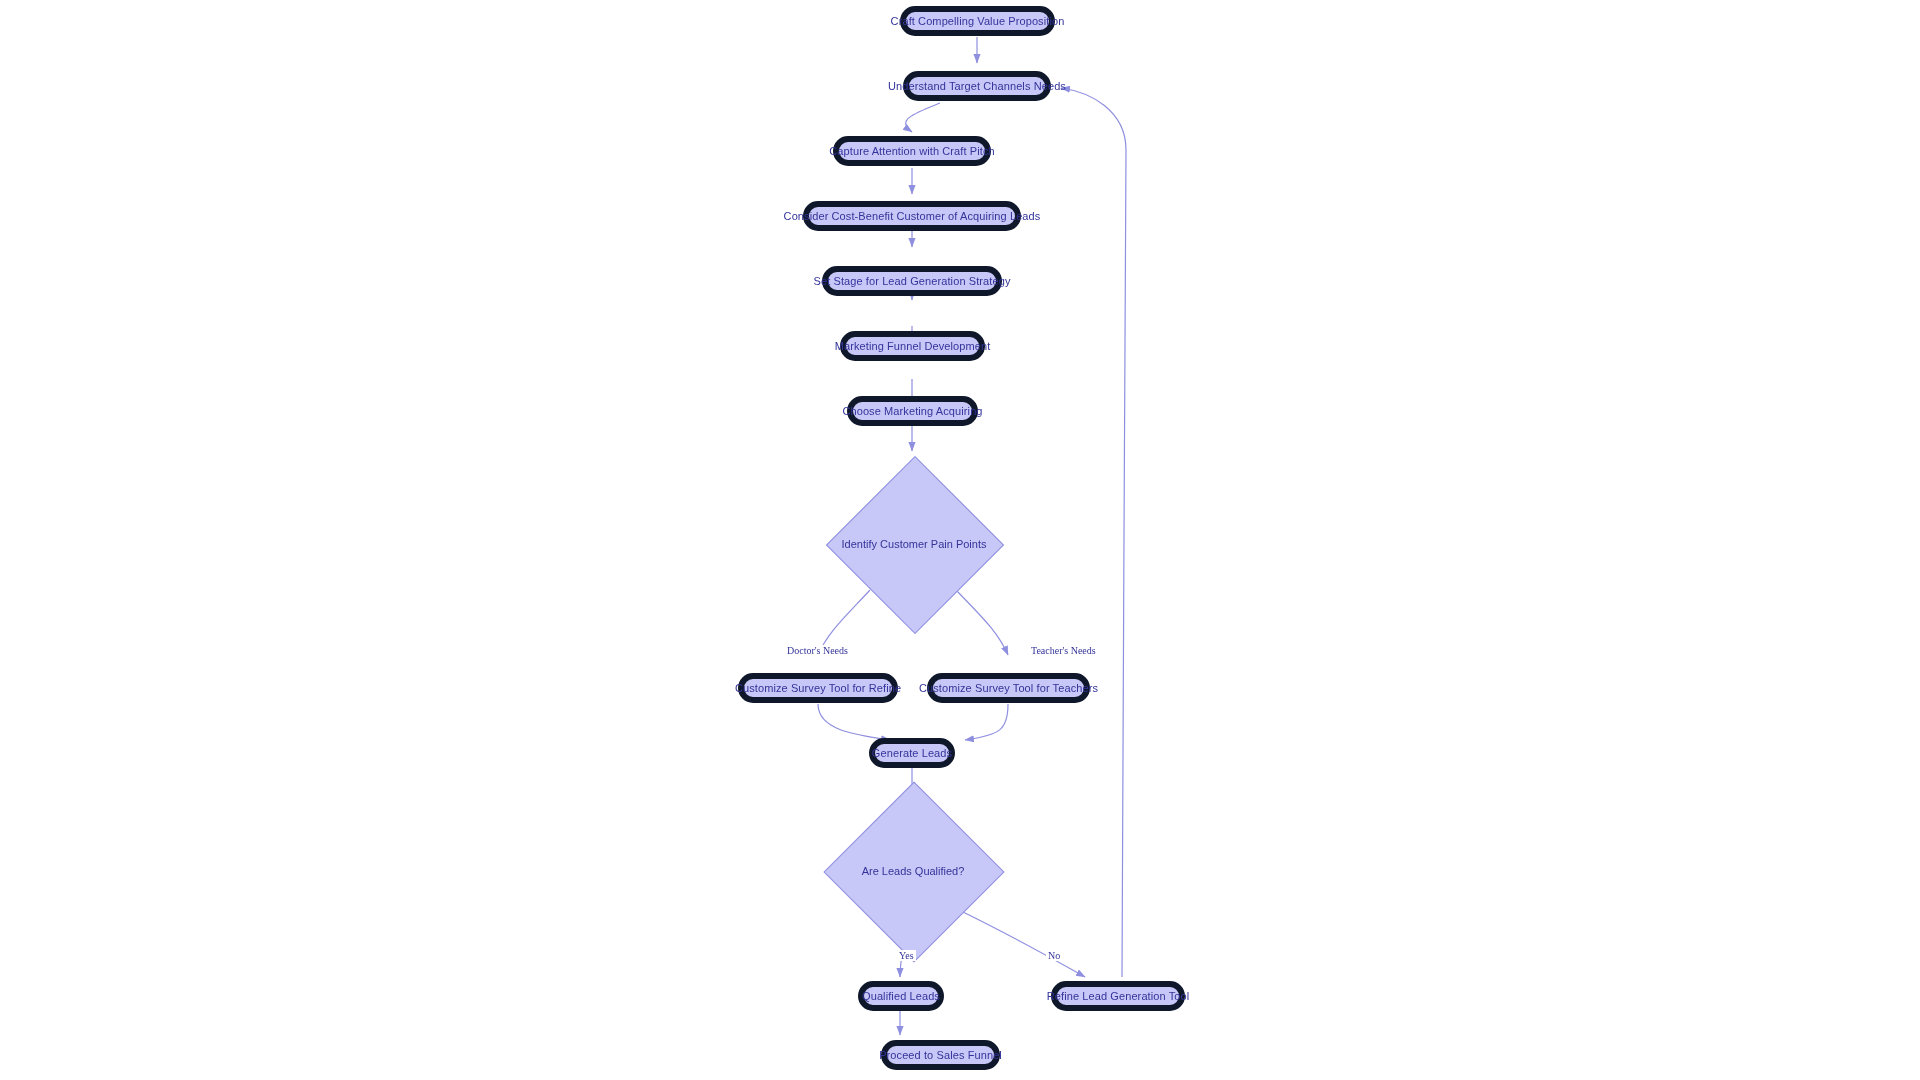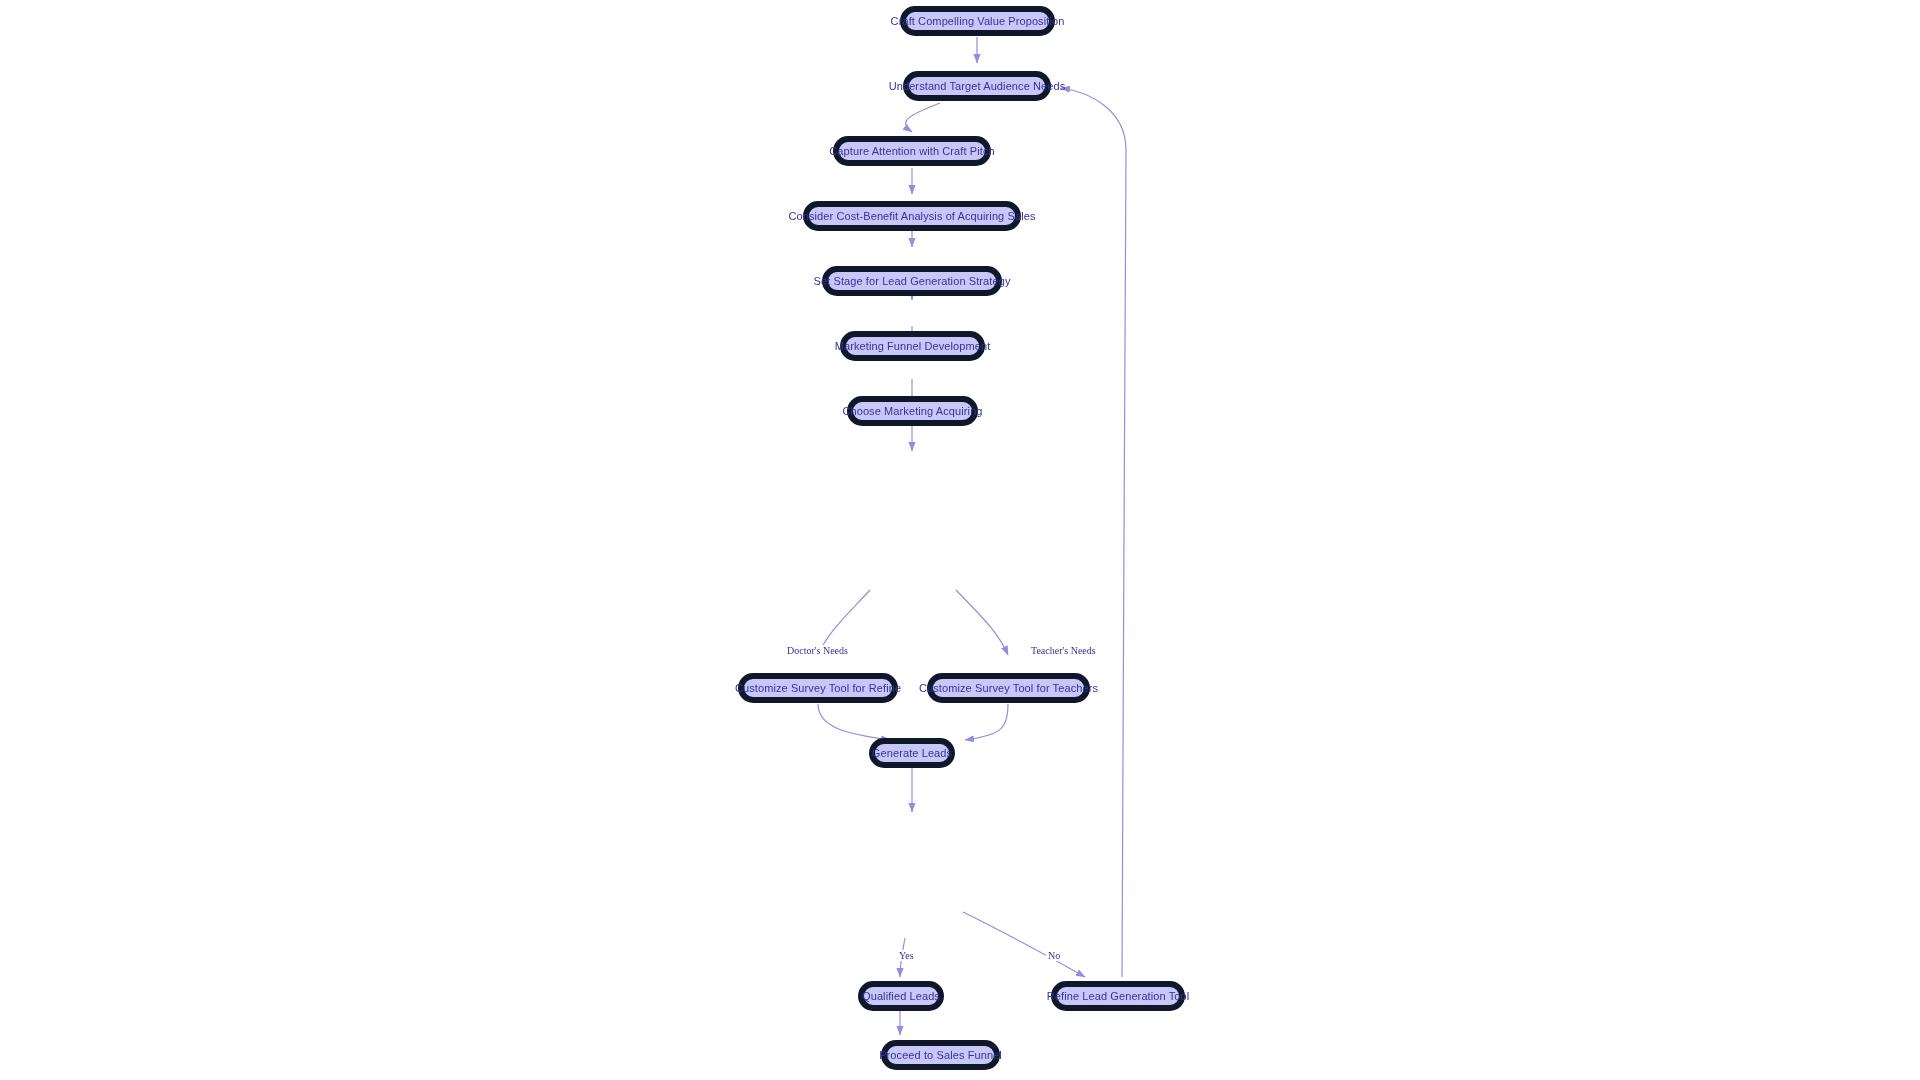--- a/index.html
+++ b/index.html
@@ -68,43 +68,51 @@
       <path d="M963,912 C1020,940 1060,963 1085,977"></path>
 
       <path d="M900,1009 L900,1035"></path>
 
       <path d="M1122,977 C1122,860 1126,200 1126,150 C1126,110 1090,92 1061,88"></path>
     </g>
   </svg>
 
   <div class="node rounded" style="left:900px;top:6px;width:155px;">Craft Compelling Value Proposition</div>
 
-  <div class="node rounded" style="left:903px;top:71px;width:148px;">Understand Target Audience Needs</div>
+  <div class="node rounded" style="left:903px;top:71px;width:148px;">Understand Target Channels Needs</div>
 
   <div class="node rounded" style="left:833px;top:136px;width:158px;">Capture Attention with Craft Pitch</div>
 
-  <div class="node rounded" style="left:803px;top:201px;width:218px;">Consider Cost-Benefit Analysis of Acquiring Sales</div>
+  <div class="node rounded" style="left:803px;top:201px;width:218px;">Consider Cost-Benefit Customer of Acquiring Leads</div>
 
   <div class="node rounded" style="left:822px;top:266px;width:180px;">Set Stage for Lead Generation Strategy</div>
 
   <div class="node rounded" style="left:840px;top:331px;width:145px;">Marketing Funnel Development</div>
 
   <div class="node rounded" style="left:847px;top:396px;width:131px;">Choose Marketing Acquiring</div>
 
+  <div class="diamond-wrap" style="left:852px;top:482px;width:124px;height:124px;">
+    <div class="diamond-shape"></div>
+    <div class="diamond-label">Identify Customer Pain Points</div>
+  </div>
 
   <span class="edge-label" style="left:785px;top:645px;">Doctor's Needs</span>
 
   <span class="edge-label" style="left:1029px;top:645px;">Teacher's Needs</span>
 
   <div class="node rounded" style="left:738px;top:673px;width:160px;">Customize Survey Tool for Refine</div>
 
   <div class="node rounded" style="left:927px;top:673px;width:163px;">Customize Survey Tool for Teachers</div>
 
   <div class="node rounded" style="left:869px;top:738px;width:86px;">Generate Leads</div>
 
+  <div class="diamond-wrap" style="left:850px;top:808px;width:126px;height:126px;">
+    <div class="diamond-shape"></div>
+    <div class="diamond-label">Are Leads Qualified?</div>
+  </div>
 
   <span class="edge-label" style="left:897px;top:950px;">Yes</span>
 
   <span class="edge-label" style="left:1046px;top:950px;">No</span>
 
   <div class="node rounded" style="left:858px;top:981px;width:86px;">Qualified Leads</div>
 
   <div class="node rounded" style="left:1051px;top:981px;width:134px;">Refine Lead Generation Tool</div>
 
   <div class="node rounded" style="left:881px;top:1040px;width:119px;">Proceed to Sales Funnel</div>

